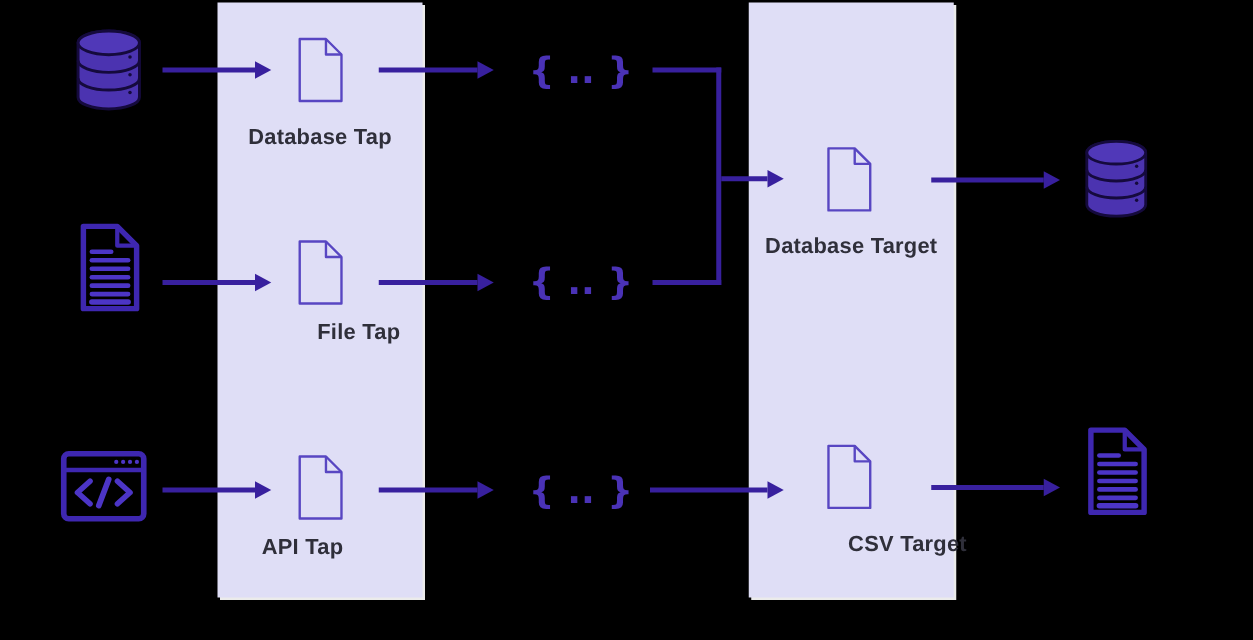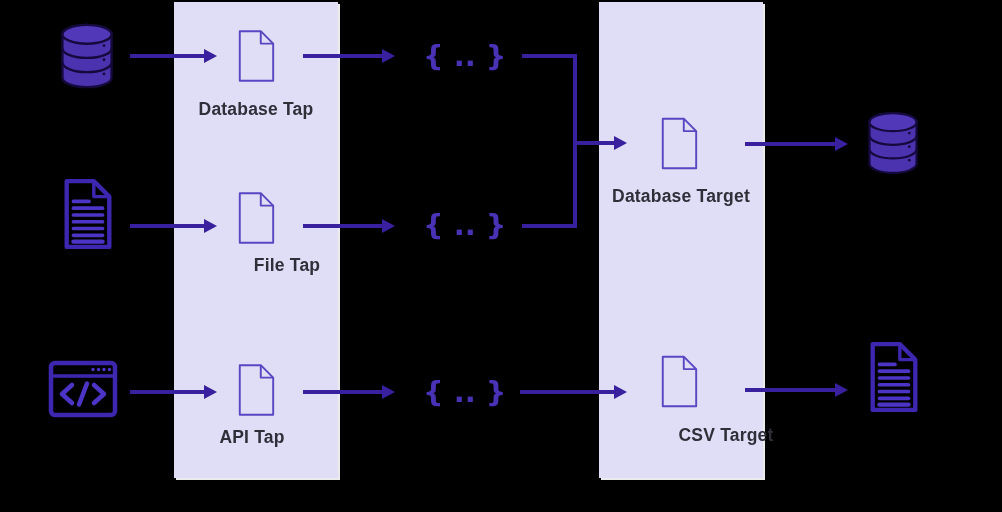--- a/index.html
+++ b/index.html
@@ -147,21 +147,21 @@
       <i class="shaft"></i>
       <i class="head"></i>
     </div>
 
   <div class="icon" style="left:235px;top:362px;">
     <svg width="42" height="56" viewBox="0 0 44 58">
       <path d="M5 3 H27 L40 16 V55 H5 Z" fill="none" stroke="#5846c2" stroke-width="2" stroke-linejoin="round"></path>
       <path d="M27 3 V16 H40" fill="none" stroke="#5846c2" stroke-width="2" stroke-linejoin="round"></path>
     </svg>
   </div>
-  <div class="label" style="left:170px;top:427px;">API Tap</div>
+  <div class="label" style="left:160px;top:427px;">API Tap</div>
 
   <div class="arrow" style="left:303px;top:385px;width:92px;">
       <i class="shaft"></i>
       <i class="head"></i>
     </div>
 
   <div class="json-glyph" style="top:372px;">{ .. }</div>
 
   <div class="arrow" style="left:520px;top:385px;width:107px;">
       <i class="shaft"></i>

